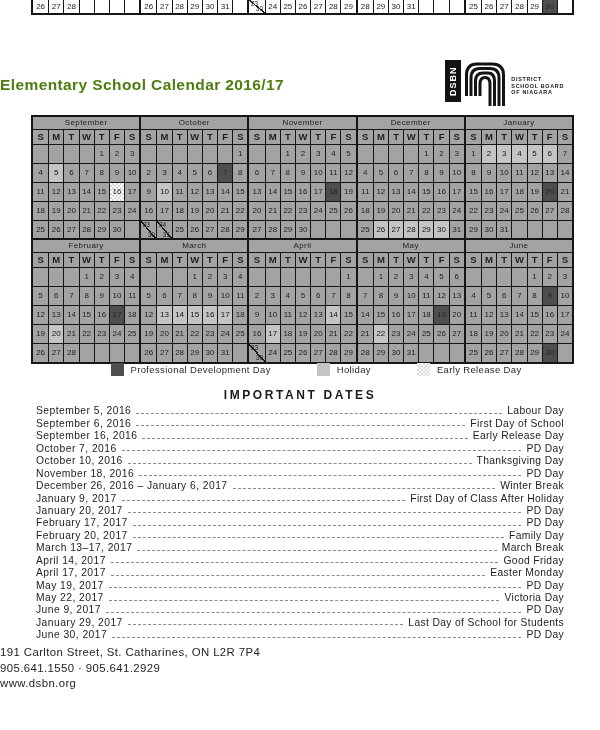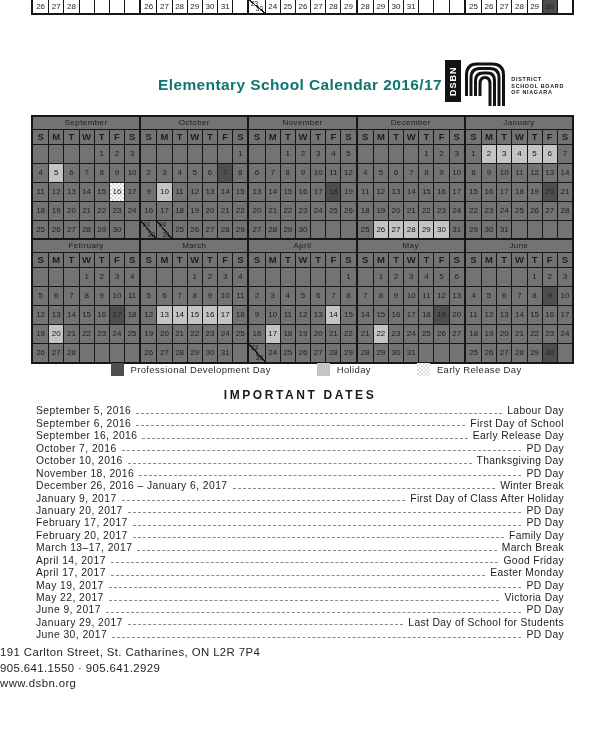--- a/index.html
+++ b/index.html
@@ -6,32 +6,32 @@
   .page{
     position:relative;width:600px;height:722px;overflow:hidden;background:#fff;
     font-family:"Liberation Sans",sans-serif;color:#1d1d1d;
   }
   
   .strip{position:absolute;top:0;left:31px;width:543px;height:15px;display:flex;
     border:2px solid #161616;border-top:none;box-sizing:border-box;background:#fff;}
   .strip .month{padding-top:0;}
   .strip .week{height:13px;}
   
-  .title{position:absolute;top:76px;left:0;width:100%;text-align:center;
-    font-size:15.5px;font-weight:bold;letter-spacing:.4px;color:#0f766e;}
+  .title{position:absolute;top:76px;left:0;width:100%;text-align:left;
+    font-size:15.5px;font-weight:bold;letter-spacing:.4px;color:#4d7c0f;}
   .logo{position:absolute;top:60px;right:36px;display:flex;align-items:flex-start;}
   .logo-acronym{width:16px;height:42px;background:#131313;color:#fff;display:flex;
     align-items:center;justify-content:center;font-size:9px;font-weight:bold;letter-spacing:1px;
     writing-mode:vertical-rl;transform:rotate(180deg);}
   .logo-arc{margin-left:3px;}
   .logo-org{margin-left:5px;margin-top:16px;font-size:5.4px;font-weight:bold;
     letter-spacing:.7px;line-height:6.6px;color:#161616;}
   
   .cal{position:absolute;left:31px;width:543px;display:flex;border:2px solid #161616;
-    box-sizing:border-box;background:#737373;}
+    box-sizing:border-box;background:#a3a3a3;}
   .cal-0{top:115px;}
   .cal-1{top:238px;}
   .month{flex:1 1 0;min-width:0;}
   .month + .month{border-left:2px solid #161616;}
   .mname{height:12px;line-height:12px;text-align:center;font-size:8px;letter-spacing:.4px;
     border-bottom:1px solid #161616;}
   .grid{display:grid;grid-template-columns:repeat(7,1fr);}
   .dhead{border-bottom:1px solid #161616;}
   .dhead .cell{height:14px;font-size:9.5px;font-weight:bold;}
   .week{height:18px;}

